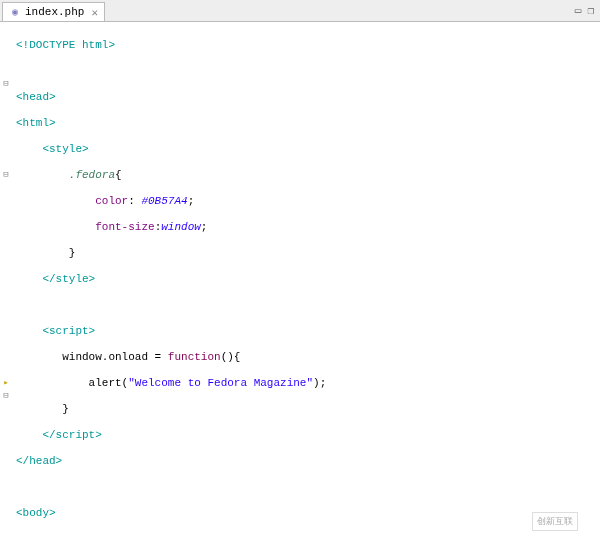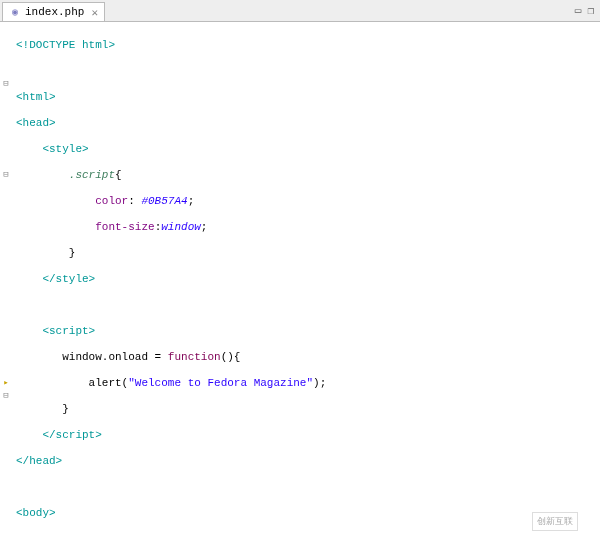--- a/index.html
+++ b/index.html
@@ -158,24 +158,24 @@
     <div class="fold"></div>
     <div class="fold"></div>
     <div class="fold"></div>
     <div class="fold"></div>
     <div class="fold"></div>
     <div class="fold"></div>
   </div>
   <div class="code">
 <div class="line"><span class="doctype">&lt;!DOCTYPE html&gt;</span></div>
 <div class="line"></div>
+<div class="line"><span class="tag">&lt;head&gt;</span></div>
 <div class="line"><span class="tag">&lt;html&gt;</span></div>
-<div class="line"><span class="tag">&lt;head&gt;</span></div>
 <div class="line"><span class="tag">    &lt;style&gt;</span></div>
-<div class="line"><span class="css-sel">        .script</span><span>{</span></div>
+<div class="line"><span class="css-sel">        .fedora</span><span>{</span></div>
 <div class="line"><span class="css-prop">            color</span><span>: </span><span class="css-val">#0B57A4</span><span>;</span></div>
 <div class="line"><span class="css-prop">            font-size</span><span>:</span><span class="css-val">window</span><span>;</span></div>
 <div class="line"><span>        }</span></div>
 <div class="line"><span class="tag">    &lt;/style&gt;</span></div>
 <div class="line"></div>
 <div class="line"><span class="tag">    &lt;script&gt;</span></div>
 <div class="line"><span class="txt">       window.onload = </span><span class="js-kw">function</span><span class="txt">(){</span></div>
 <div class="line"><span class="txt">           alert(</span><span class="str">"Welcome to Fedora Magazine"</span><span class="txt">);</span></div>
 <div class="line"><span class="txt">       }</span></div>
 <div class="line"><span class="tag">    &lt;/script&gt;</span></div>

